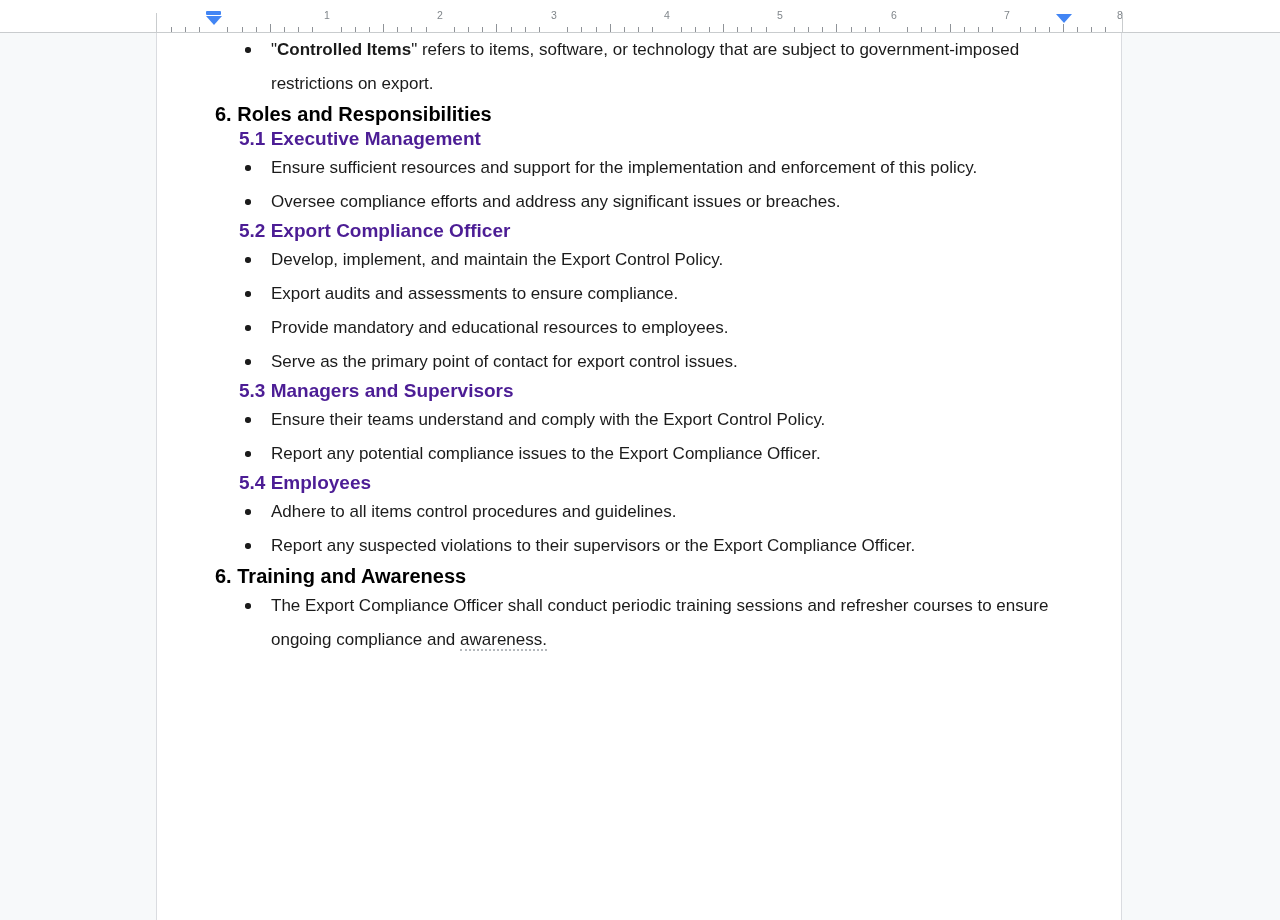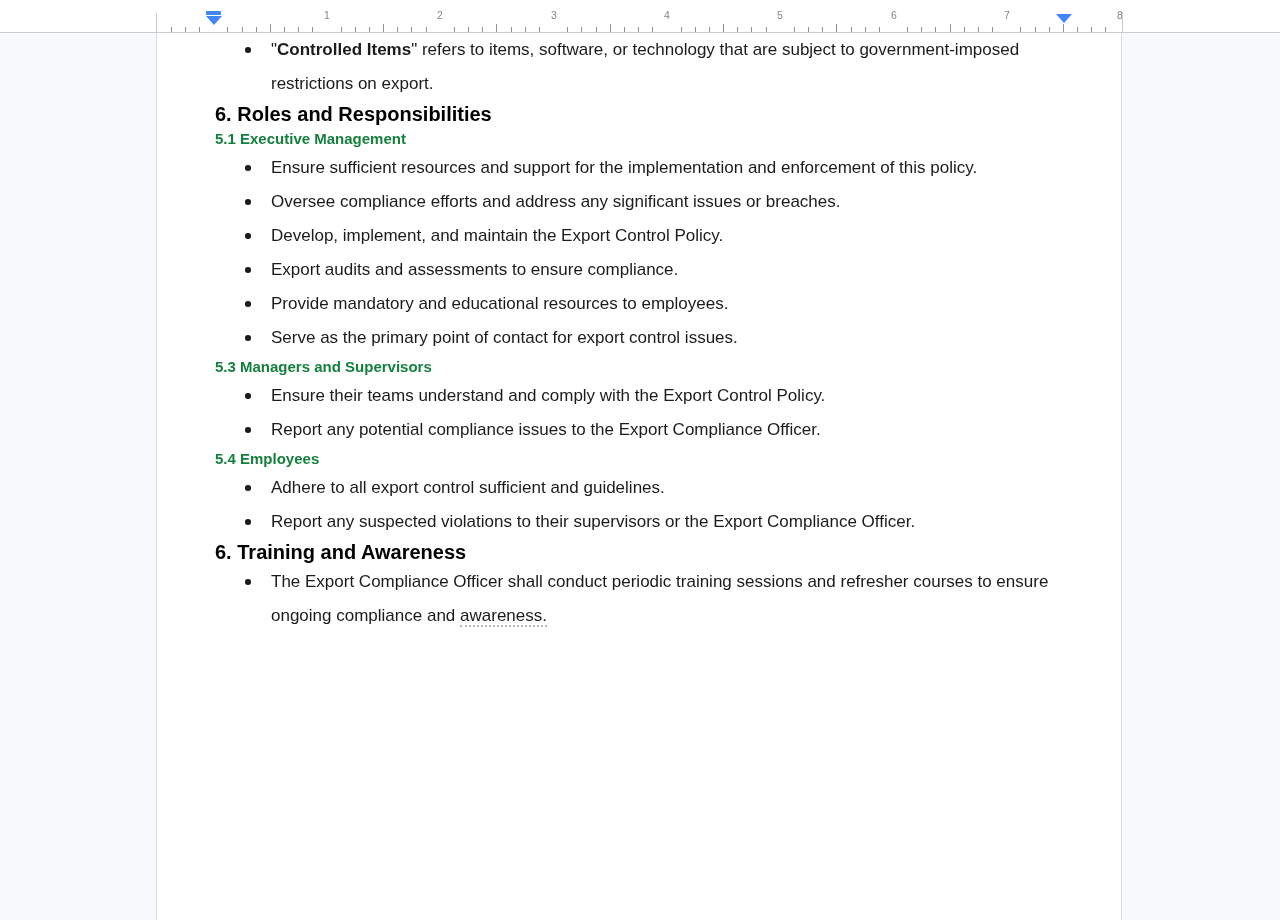--- a/index.html
+++ b/index.html
@@ -36,21 +36,21 @@
   
   .canvas{position:absolute;top:33px;left:0;width:1280px;height:887px;}
   .page{
     position:absolute;top:0;left:156px;width:966px;height:887px;
     background:#ffffff;border-left:1px solid #dadce0;border-right:1px solid #dadce0;
     box-sizing:border-box;
   }
   .content{padding:0 0 0 58px;color:#111111;}
   .content h2,.content h3,.content ul{margin:0;padding:0;}
   h2.doc-h2{font-size:20px;line-height:26px;font-weight:bold;color:#000;}
-  h3.doc-h3{font-size:15px;line-height:24px;font-weight:bold;color:#15803d;}
+  h3.doc-h3{font-size:19px;line-height:24px;font-weight:bold;color:#4c1d95;margin-left:24px;}
   ul.blist{list-style:none;width:849px;}
   ul.blist li{
     position:relative;padding-left:56px;font-size:17px;line-height:34px;
     color:#1b1b1b;
   }
   ul.blist li::before{
     content:"";position:absolute;left:30px;top:14px;width:5.5px;height:5.5px;
     border-radius:50%;background:#1b1b1b;
   }
   .mt-first{margin-top:20px;}
@@ -152,36 +152,37 @@
       </ul>
 
       <h2 class="doc-h2 mt-h2">6. Roles and Responsibilities</h2>
 
       <h3 class="doc-h3 mt-h3">5.1 Executive Management</h3>
       <ul class="blist mt-ul">
         <li>Ensure sufficient resources and support for the implementation and enforcement of this policy.</li>
         <li>Oversee compliance efforts and address any significant issues or breaches.</li>
       </ul>
 
+      <h3 class="doc-h3 mt-h2">5.2 Export Compliance Officer</h3>
       <ul class="blist mt-ul">
         <li>Develop, implement, and maintain the Export Control Policy.</li>
         <li>Export audits and assessments to ensure compliance.</li>
         <li>Provide mandatory and educational resources to employees.</li>
         <li>Serve as the primary point of contact for export control issues.</li>
       </ul>
 
       <h3 class="doc-h3 mt-h2">5.3 Managers and Supervisors</h3>
       <ul class="blist mt-ul4">
         <li>Ensure their teams understand and comply with the Export Control Policy.</li>
         <li>Report any potential compliance issues to the Export Compliance Officer.</li>
       </ul>
 
       <h3 class="doc-h3 mt-h2">5.4 Employees</h3>
       <ul class="blist mt-ul">
-        <li>Adhere to all export control sufficient and guidelines.</li>
+        <li>Adhere to all items control procedures and guidelines.</li>
         <li>Report any suspected violations to their supervisors or the Export Compliance Officer.</li>
       </ul>
 
       <h2 class="doc-h2 mt-h2b">6. Training and Awareness</h2>
       <ul class="blist mt-ul7">
         <li><span>The Export Compliance Officer shall conduct periodic training sessions and refresher courses to ensure ongoing compliance and </span><span class="suggest-underline">awareness.</span></li>
       </ul>
 
     </div>
   </div>

